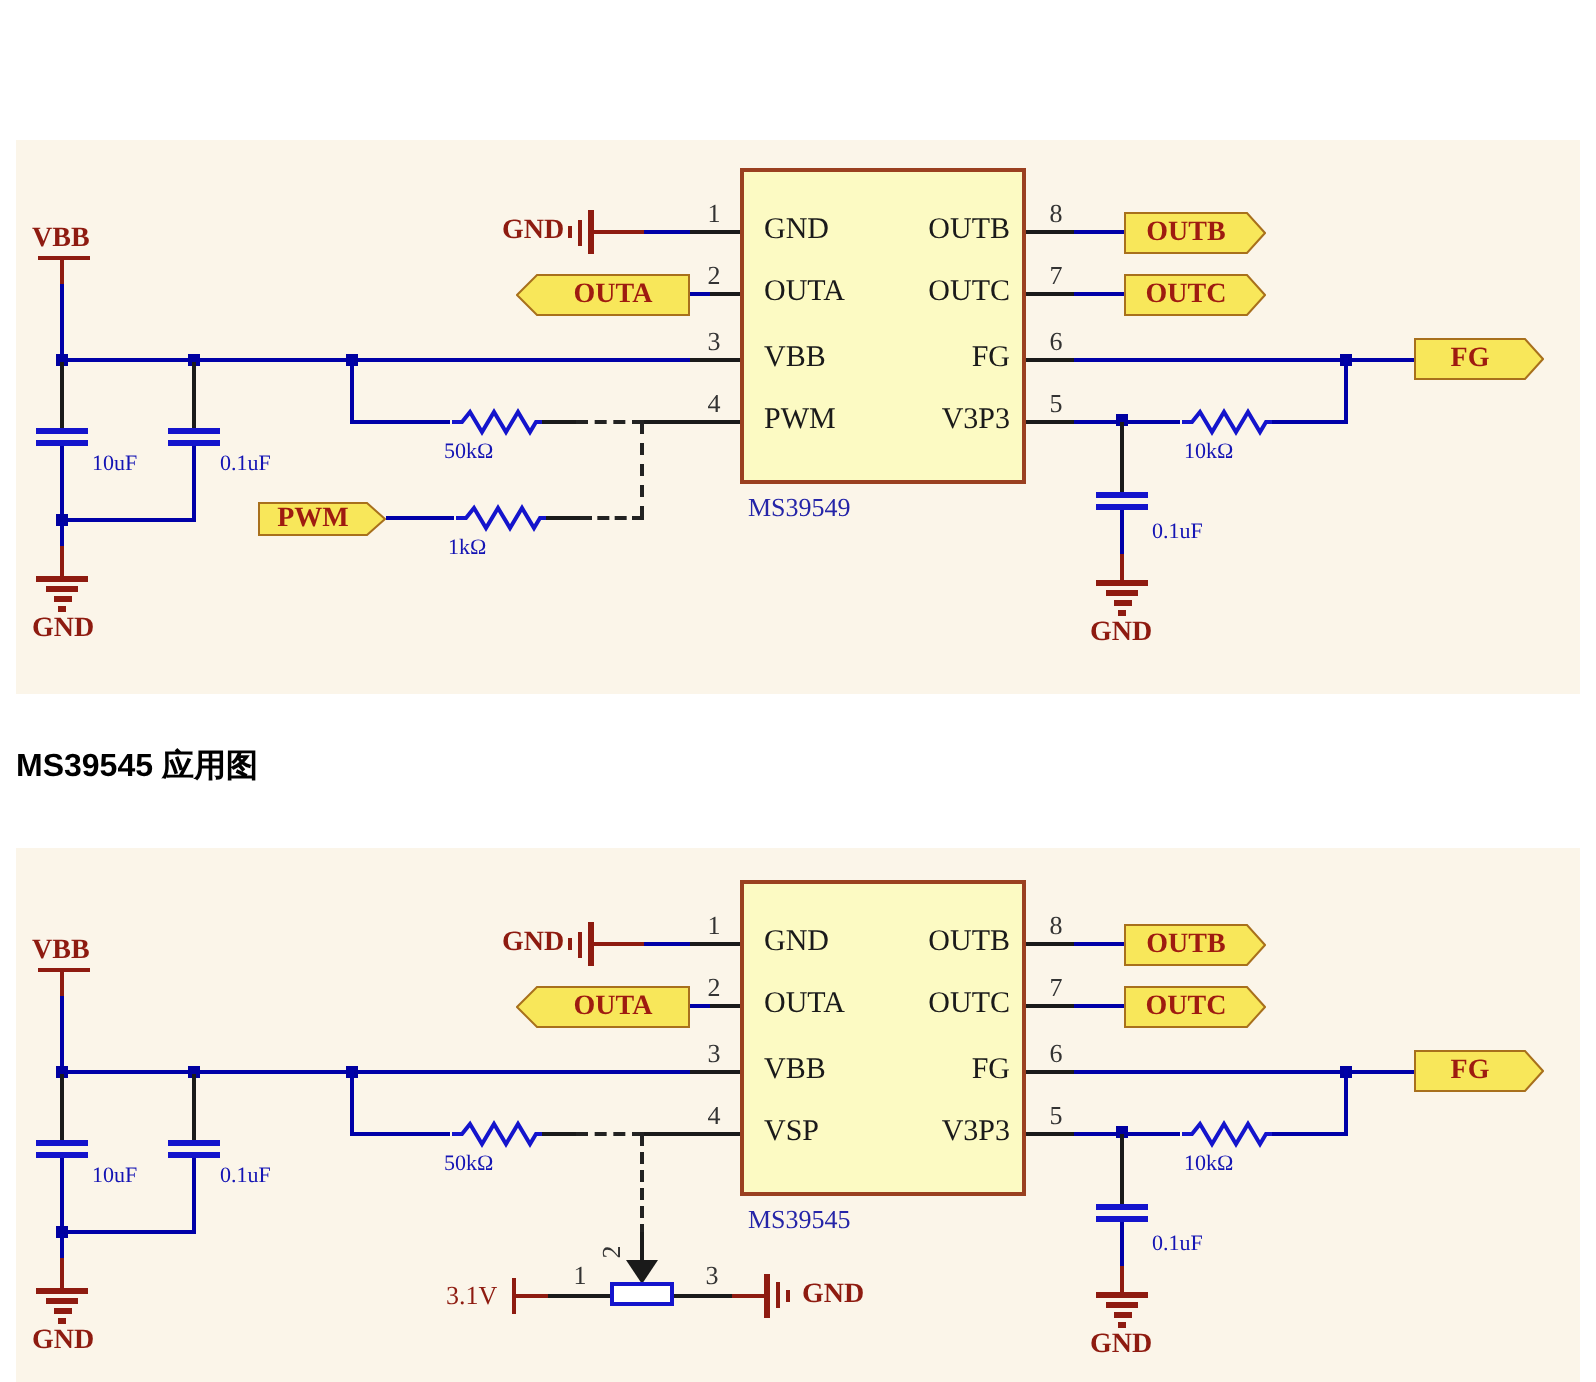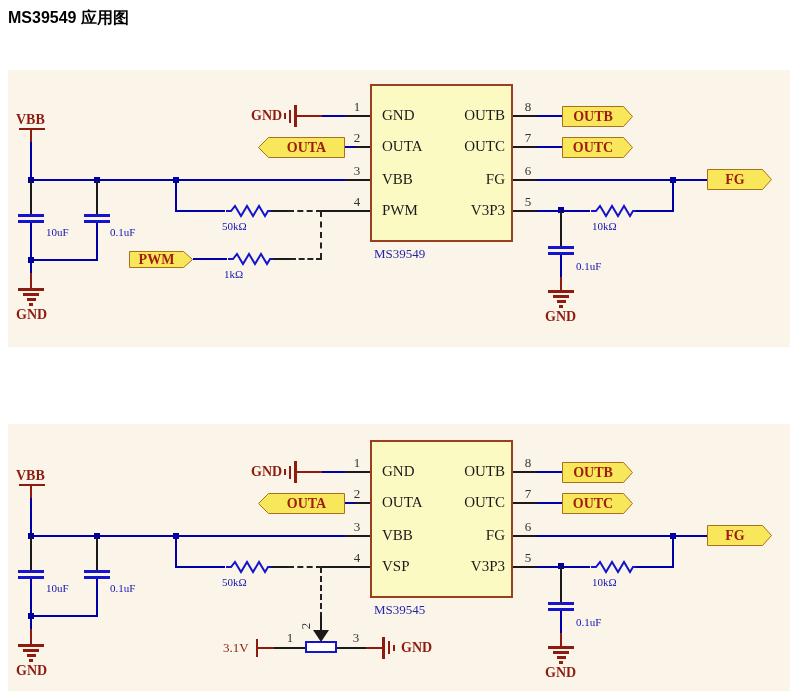--- a/index.html
+++ b/index.html
@@ -41,21 +41,20 @@
   .pot{position:absolute;width:32px;height:12px;border:2px solid #1414CC;background:#fff;box-sizing:border-box;}
   .arrowhead{position:absolute;width:0;height:0;border-left:8px solid transparent;
              border-right:8px solid transparent;border-top:12px solid #1A1A1A;}
   .rot{transform:rotate(-90deg);transform-origin:center;}
 </style>
 </head>
 <body>
 
 <div class="page">
 
-  <div class="title" style="left:8px;top:8px;">MS39549 应用图</div>
   <div class="sheet" style="top:70px;height:277px;"></div>
 
   <div>
 
     <div class="ic" style="left:370px;top:84px;width:143px;height:158px;"></div>
     <div class="icname" style="left:374px;top:246px;">MS39549</div>
     <div class="pinlbl" style="left:382px;top:107px;">GND</div>
     <div class="pinlbl" style="left:382px;top:138px;">OUTA</div>
     <div class="pinlbl" style="left:382px;top:171px;">VBB</div>
     <div class="pinlbl" style="left:382px;top:202px;">PWM</div>
@@ -197,20 +196,21 @@
     <div class="wv rd" style="left:560px;top:277px;height:13px;"></div>
     <div class="gndv" style="left:548px;top:290px;">
         <i></i>
         <i></i>
         <i></i>
         <i></i>
       </div>
     <div class="net" style="left:545px;top:309px;">GND</div>
   </div>
 
+  <div class="title" style="left:8px;top:373px;">MS39545 应用图</div>
   <div class="sheet" style="top:424px;height:267px;"></div>
 
   <div>
     <div class="ic" style="left:370px;top:440px;width:143px;height:158px;"></div>
     <div class="icname" style="left:374px;top:602px;">MS39545</div>
     <div class="pinlbl" style="left:382px;top:463px;">GND</div>
     <div class="pinlbl" style="left:382px;top:494px;">OUTA</div>
     <div class="pinlbl" style="left:382px;top:527px;">VBB</div>
     <div class="pinlbl" style="left:382px;top:558px;">VSP</div>
     <div class="pinlbl r" style="left:425px;top:463px;">OUTB</div>

